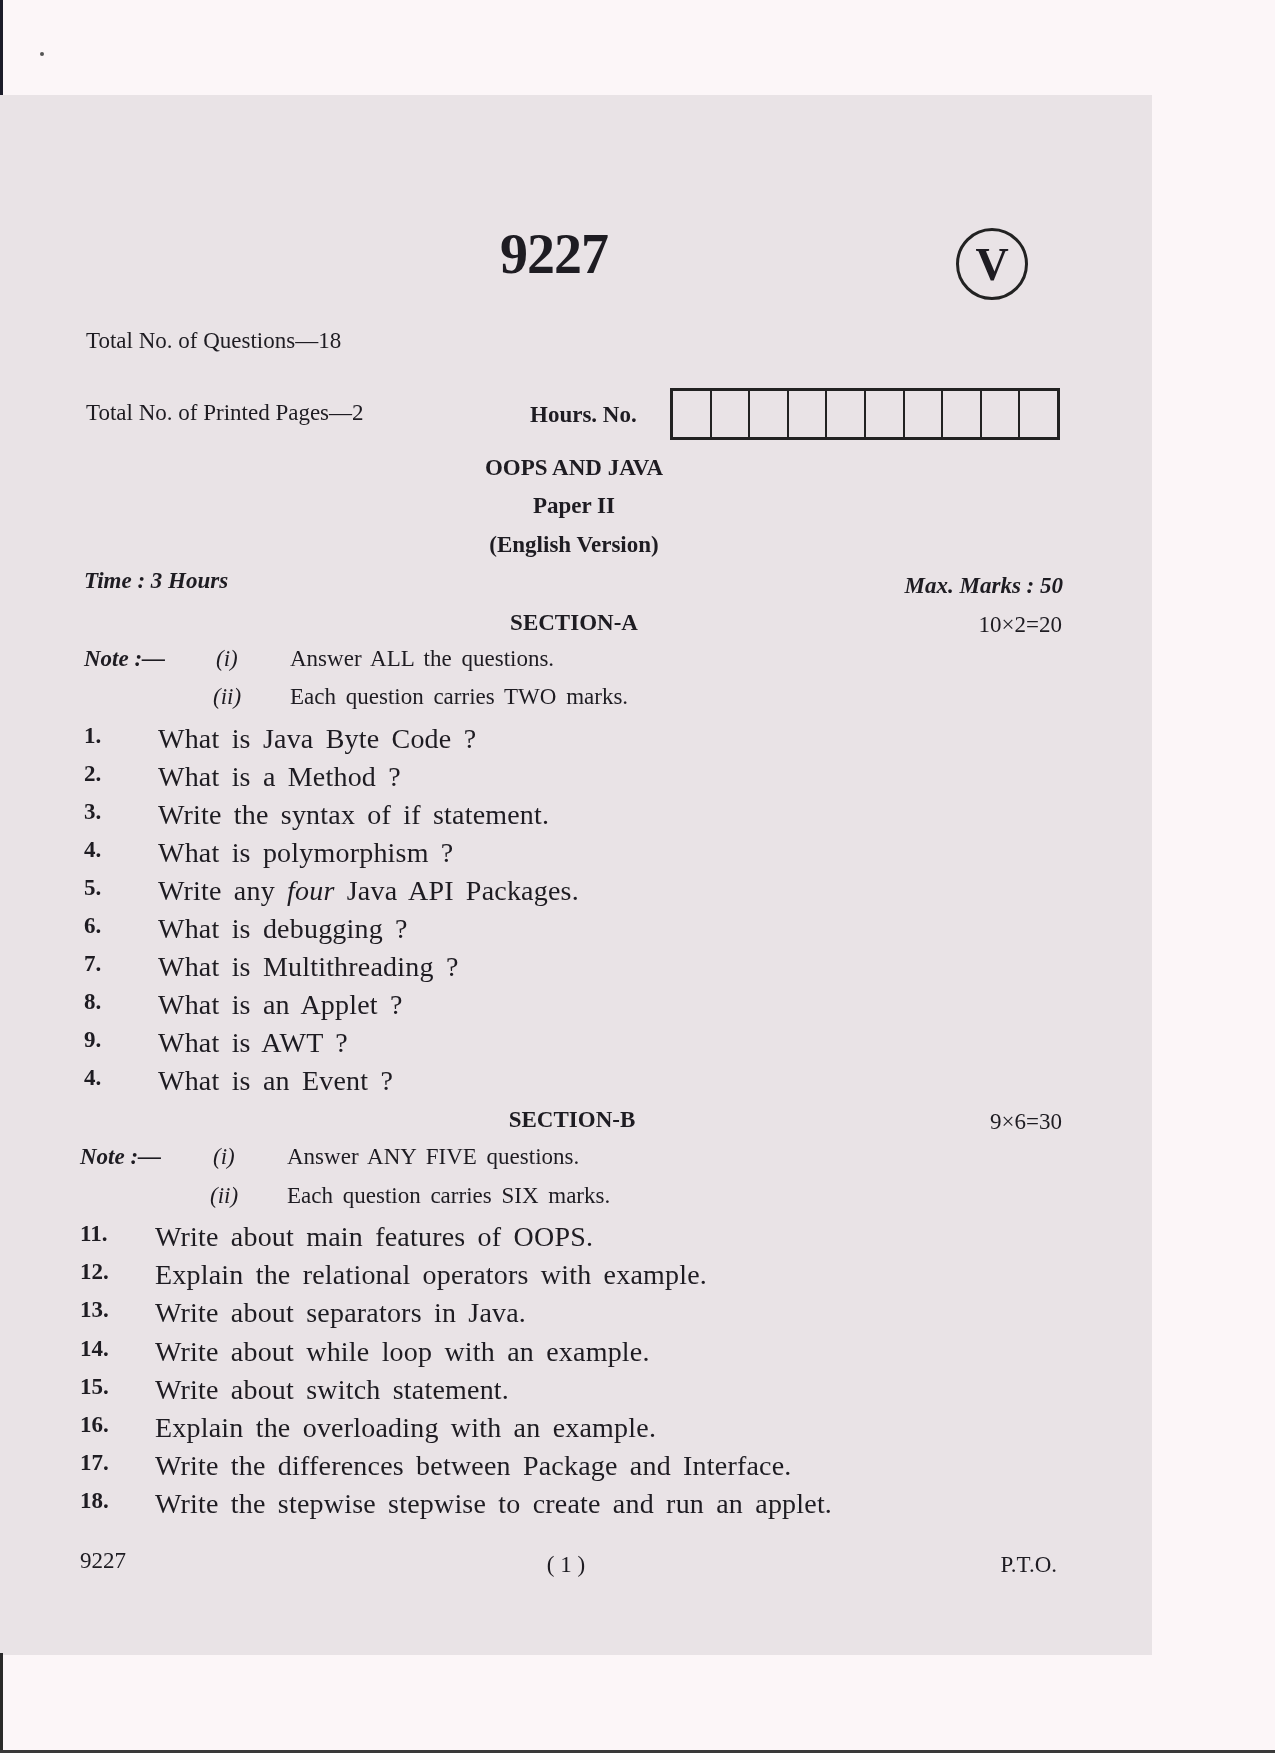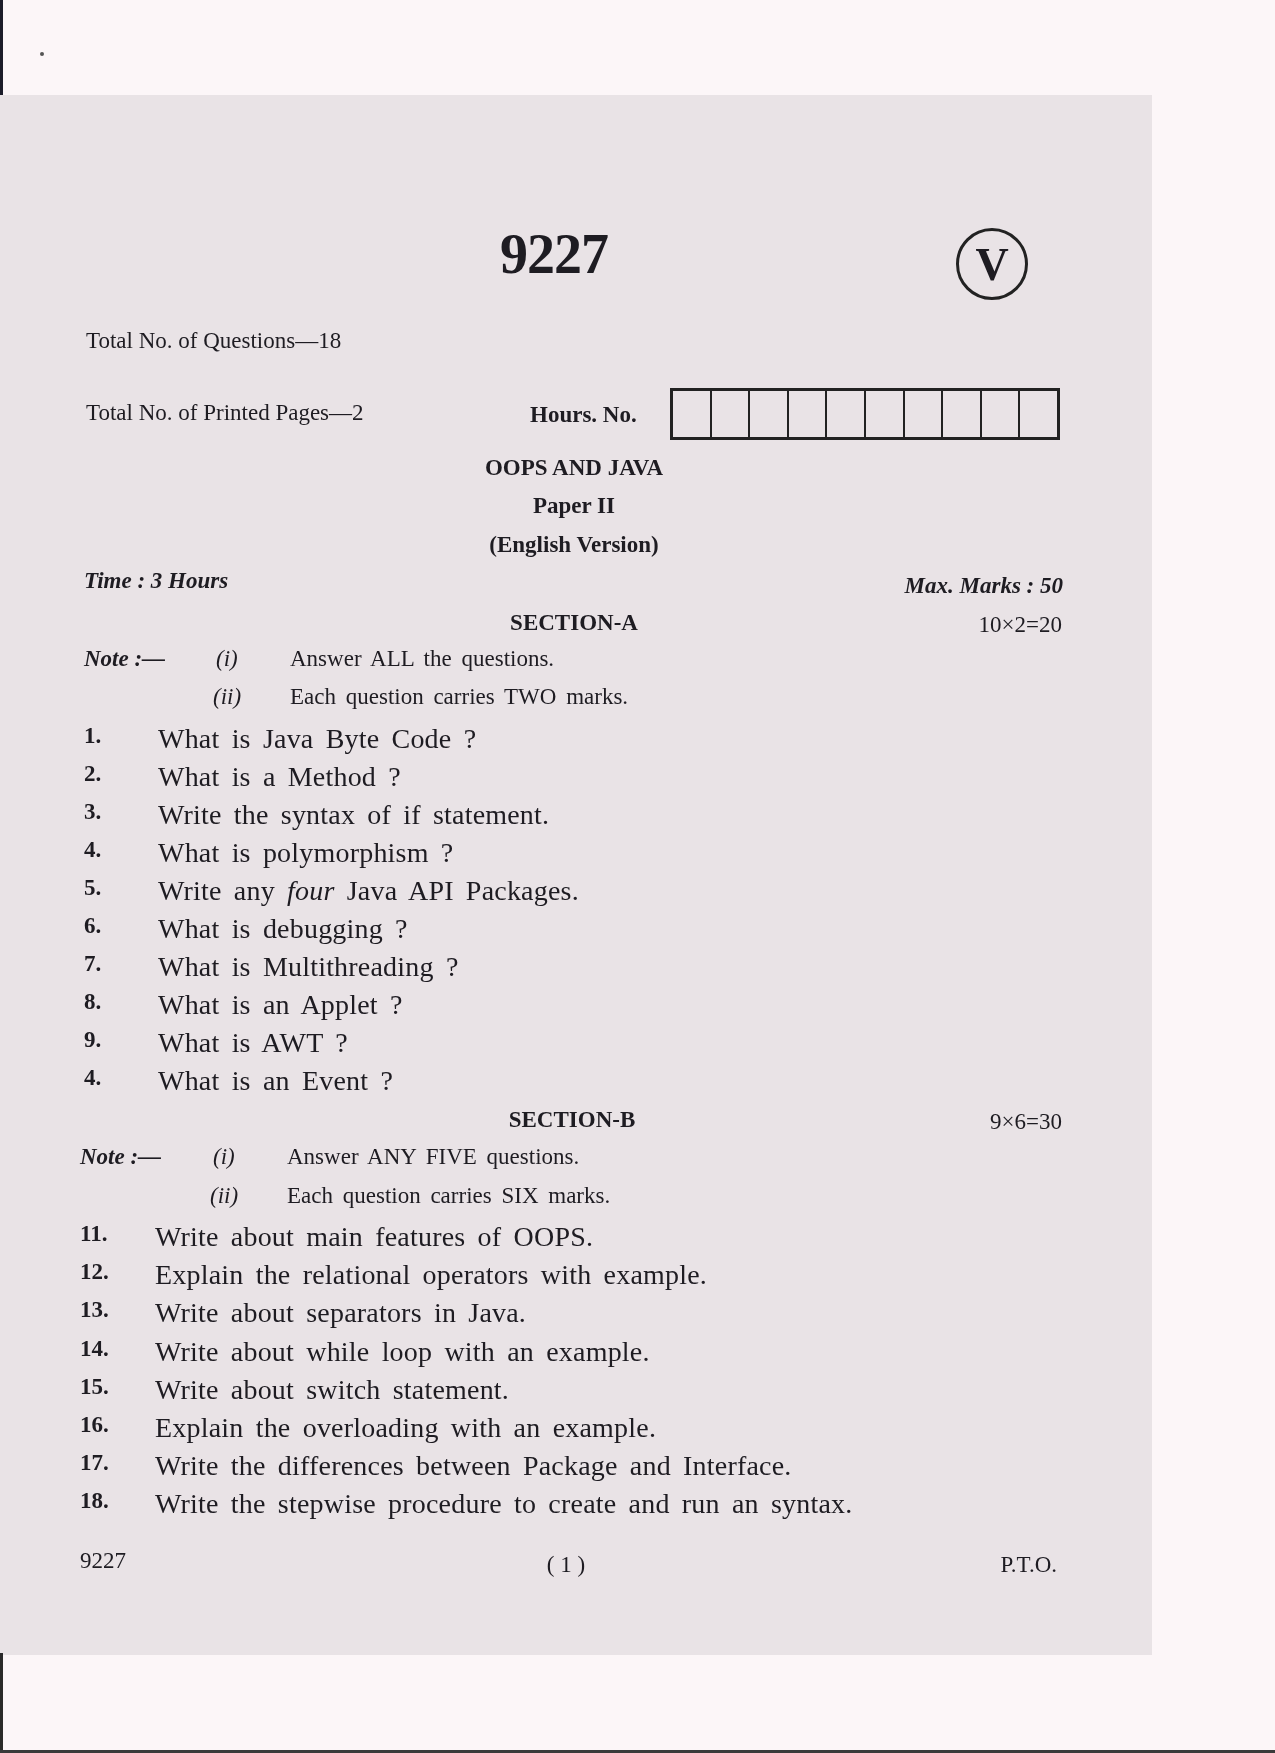--- a/index.html
+++ b/index.html
@@ -165,21 +165,21 @@
   <div>
     <span class="q-num" style="left:80px; top:1412px;">16.</span>
     <span class="q-text" style="left:155px; top:1412px;">Explain the overloading with an example.</span>
   </div>
   <div>
     <span class="q-num" style="left:80px; top:1450px;">17.</span>
     <span class="q-text" style="left:155px; top:1450px;">Write the differences between Package and Interface.</span>
   </div>
   <div>
     <span class="q-num" style="left:80px; top:1488px;">18.</span>
-    <span class="q-text" style="left:155px; top:1488px;">Write the stepwise procedure to create and run an syntax.</span>
+    <span class="q-text" style="left:155px; top:1488px;">Write the stepwise stepwise to create and run an applet.</span>
   </div>
 </div>
 
 <div class="abs t22" style="left:80px; top:1548px;">9227</div>
 <div class="abs t22 center-at" style="left:566px; top:1552px;">( 1 )</div>
 <div class="abs t22" style="right:218px; top:1552px;">P.T.O.</div>
 
 <div class="edge-left-bottom"></div>
 <div class="edge-bottom"></div>
 

